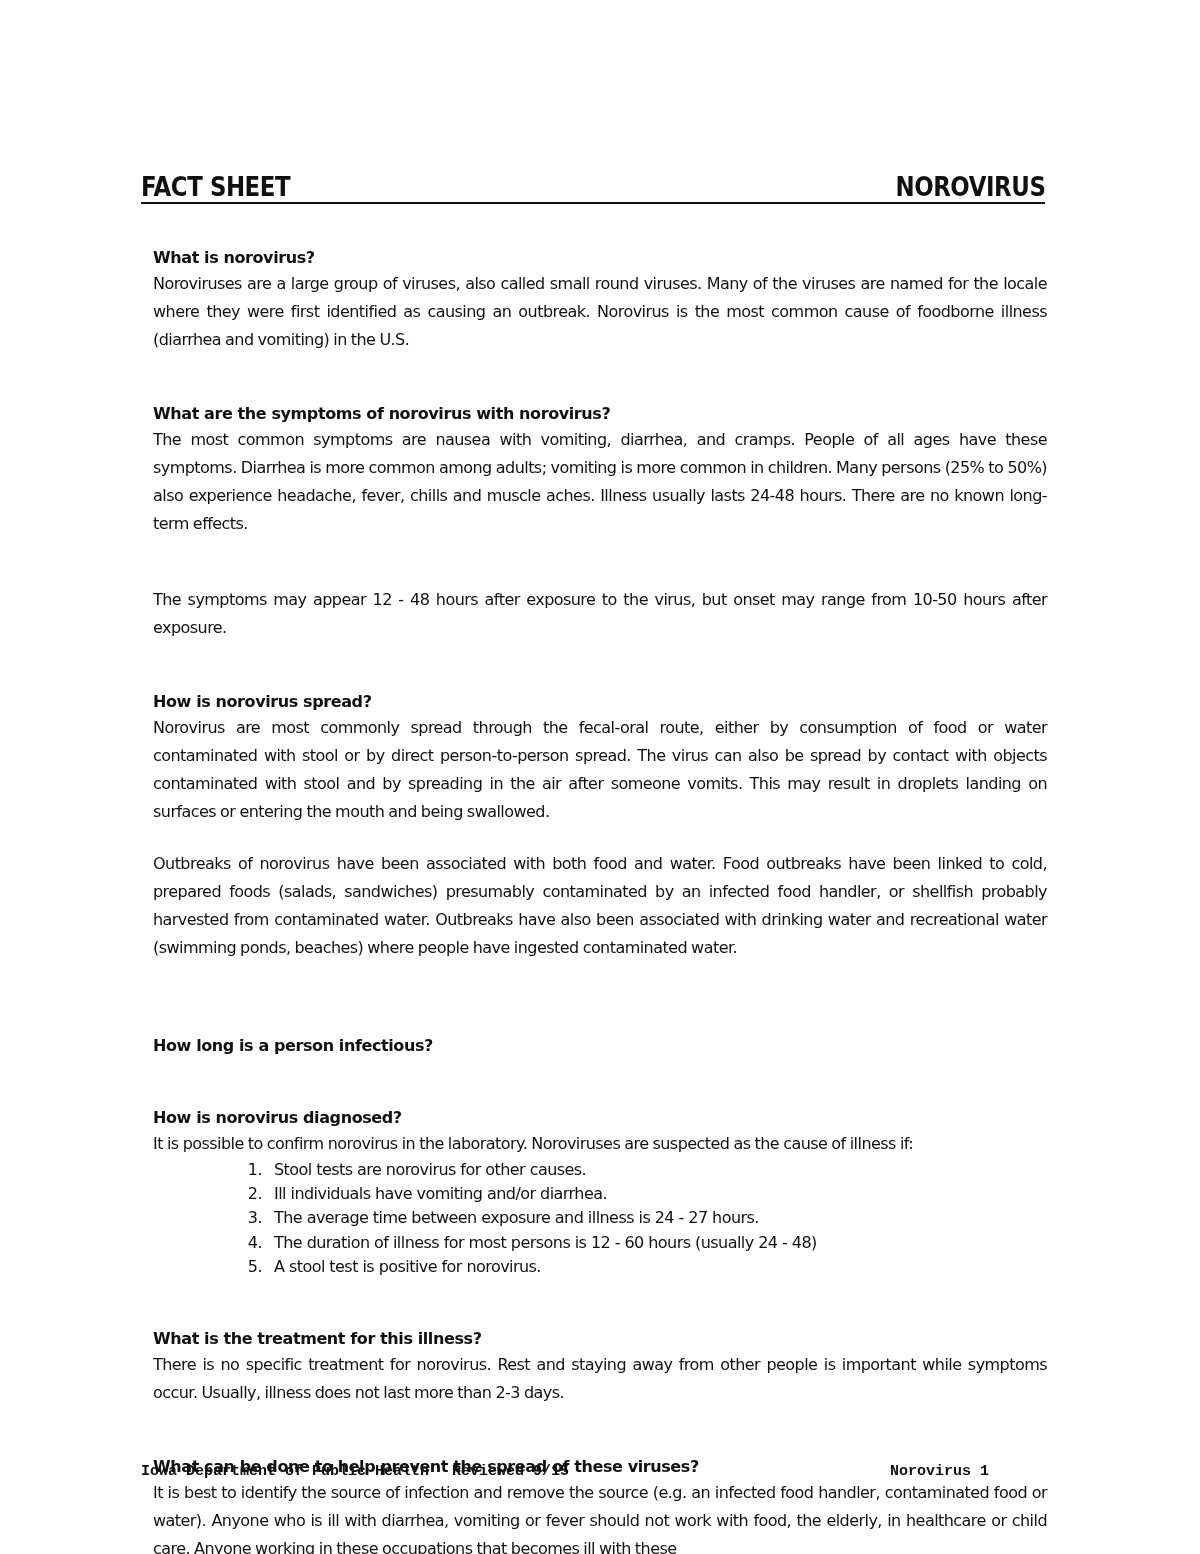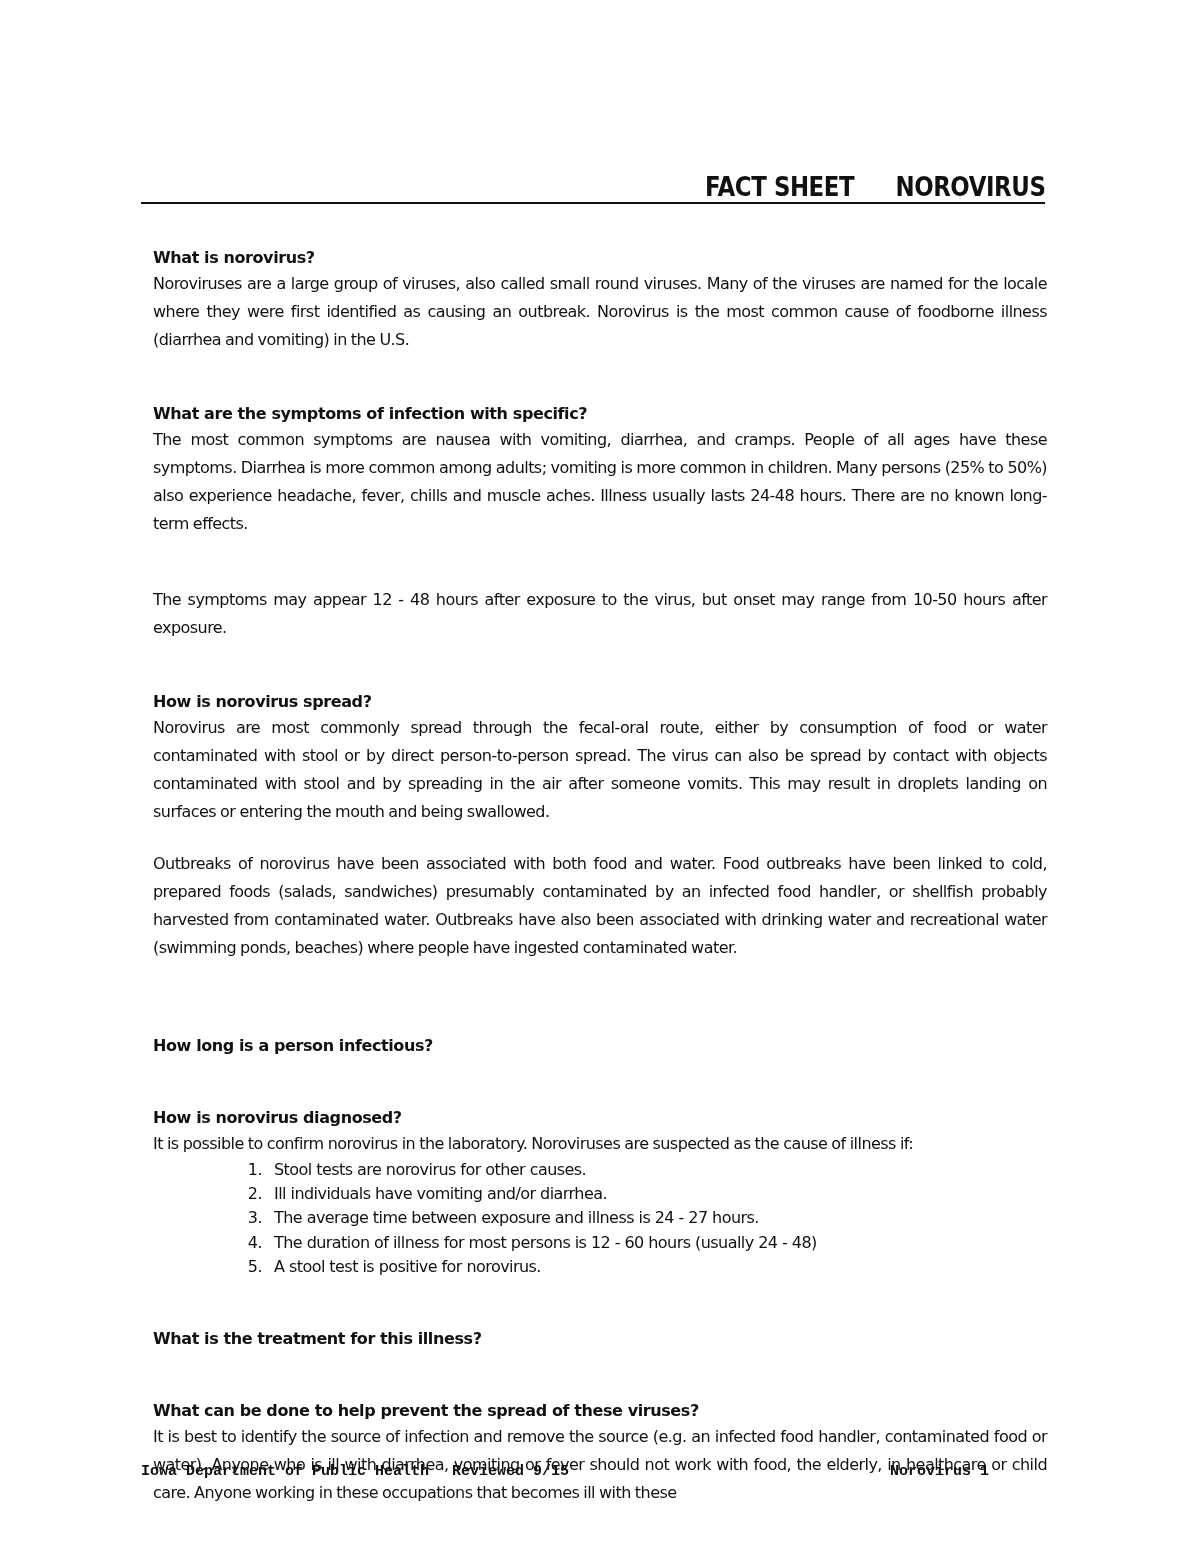--- a/index.html
+++ b/index.html
@@ -22,21 +22,21 @@
       width: 918px;
     }
     .title-bar {
       position: absolute;
       top: 168px;
       left: 0;
       width: 904px;
       height: 34px;
       border-bottom: 2px solid #111;
       display: flex;
-      justify-content: flex-end;
+      justify-content: space-between;
       align-items: flex-end;
     }
     .title-bar span {
       font-family: "DejaVu Sans", sans-serif;
       font-weight: bold;
       font-size: 26px;
       line-height: 30px;
       letter-spacing: -0.5px;
       transform: scaleX(0.88);
       display: inline-block;
@@ -111,21 +111,21 @@
 
   <div class="content">
 
     <div class="section">
       <p class="heading">What is norovirus?</p>
       <p class="para">Noroviruses are a large group of viruses, also called small round viruses. Many of the viruses are named for the locale where they were first identified as causing an outbreak. Norovirus is the most common cause of foodborne illness (diarrhea and vomiting) in the U.S.</p>
     </div>
     <div class="gap"></div>
 
     <div class="section">
-      <p class="heading">What are the symptoms of infection with specific?</p>
+      <p class="heading">What are the symptoms of norovirus with norovirus?</p>
       <p class="para">The most common symptoms are nausea with vomiting, diarrhea, and cramps.  People of all ages have these symptoms. Diarrhea is more common among adults; vomiting is more common in children.  Many persons (25% to 50%) also experience headache, fever, chills and muscle aches.  Illness usually lasts 24-48 hours. There are no known long-term effects.</p>
     </div>
     <div class="gap"></div>
 
     <div class="section">
       <p class="para">The symptoms may appear 12 - 48 hours after exposure to the virus, but onset may range from 10-50 hours after exposure.</p>
     </div>
     <div class="gap"></div>
 
     <div class="section">
@@ -165,20 +165,21 @@
         <li>
           <span class="num">5.</span>
           <span>A stool test is positive for norovirus.</span>
         </li>
       </ul>
     </div>
     <div class="gap"></div>
 
     <div class="section">
       <p class="heading">What is the treatment for this illness?</p>
+      <p class="para">There is no specific treatment for norovirus. Rest and staying away from other people is important while symptoms occur. Usually, illness does not last more than 2-3 days.</p>
     </div>
     <div class="gap"></div>
 
     <div class="section">
       <p class="heading">What can be done to help prevent the spread of these viruses?</p>
       <p class="para">It is best to identify the source of infection and remove the source (e.g. an infected food handler, contaminated food or water).  Anyone who is ill with diarrhea, vomiting or fever should not work with food, the elderly, in healthcare or child care.  Anyone working in these occupations that becomes ill with these</p>
     </div>
   </div>
 </div>
 

